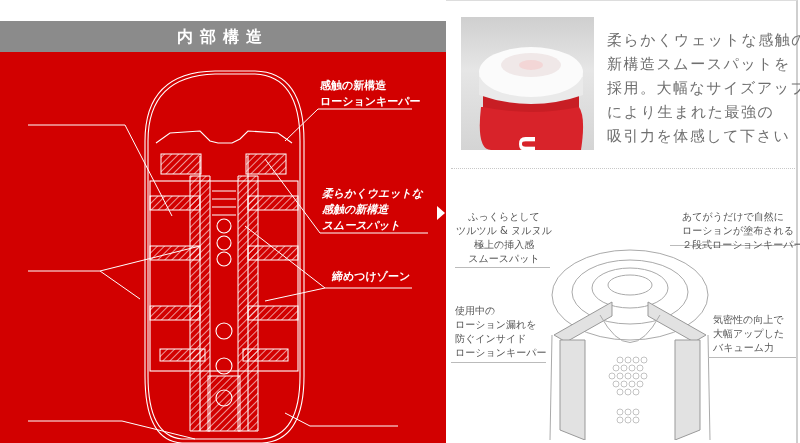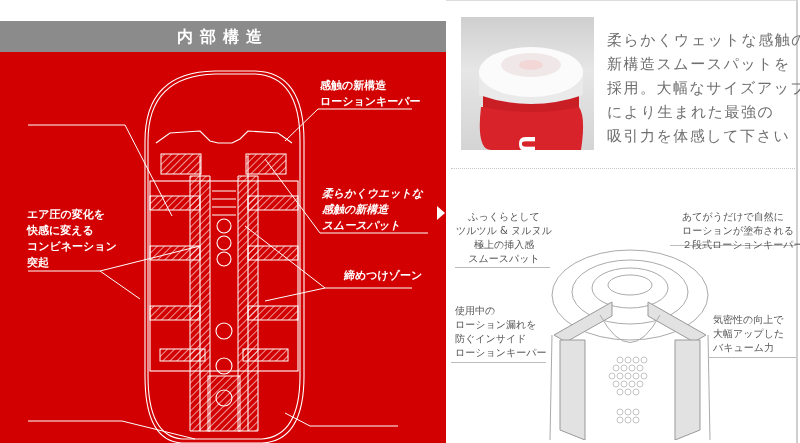--- a/index.html
+++ b/index.html
@@ -84,25 +84,21 @@
       <line x1="310" y1="405" x2="398" y2="405"></line>
         <line x1="310" y1="405" x2="285" y2="392"></line>
     </g>
   </svg>
 
   <div class="lbl" style="left:320px;top:57px;">感触の新構造
 ローションキーパー</div>
   <div class="lbl" style="left:322px;top:165px;font-style:italic;">柔らかくウエットな
 感触の新構造
 スムースパット</div>
-  <div class="lbl" style="left:27px;top:186px;">エア圧の変化を
-快感に変える
-コンビネーション
-突起</div>
-  <div class="lbl" style="left:344px;top:247px;">締めつけゾーン</div>
+  <div class="lbl" style="left:332px;top:247px;font-family:Liberation Serif, serif;">締めつけゾーン</div>
 </div>
 
 <svg class="arrow" width="20" height="18" viewBox="0 0 20 18">
   <polygon points="12,2 20,9 12,16" fill="#fff"></polygon>
 </svg>
 
 <div class="right"></div>
 
 <div class="photo">
   <svg width="133" height="133" viewBox="0 0 133 133" style="left:0;top:0">

